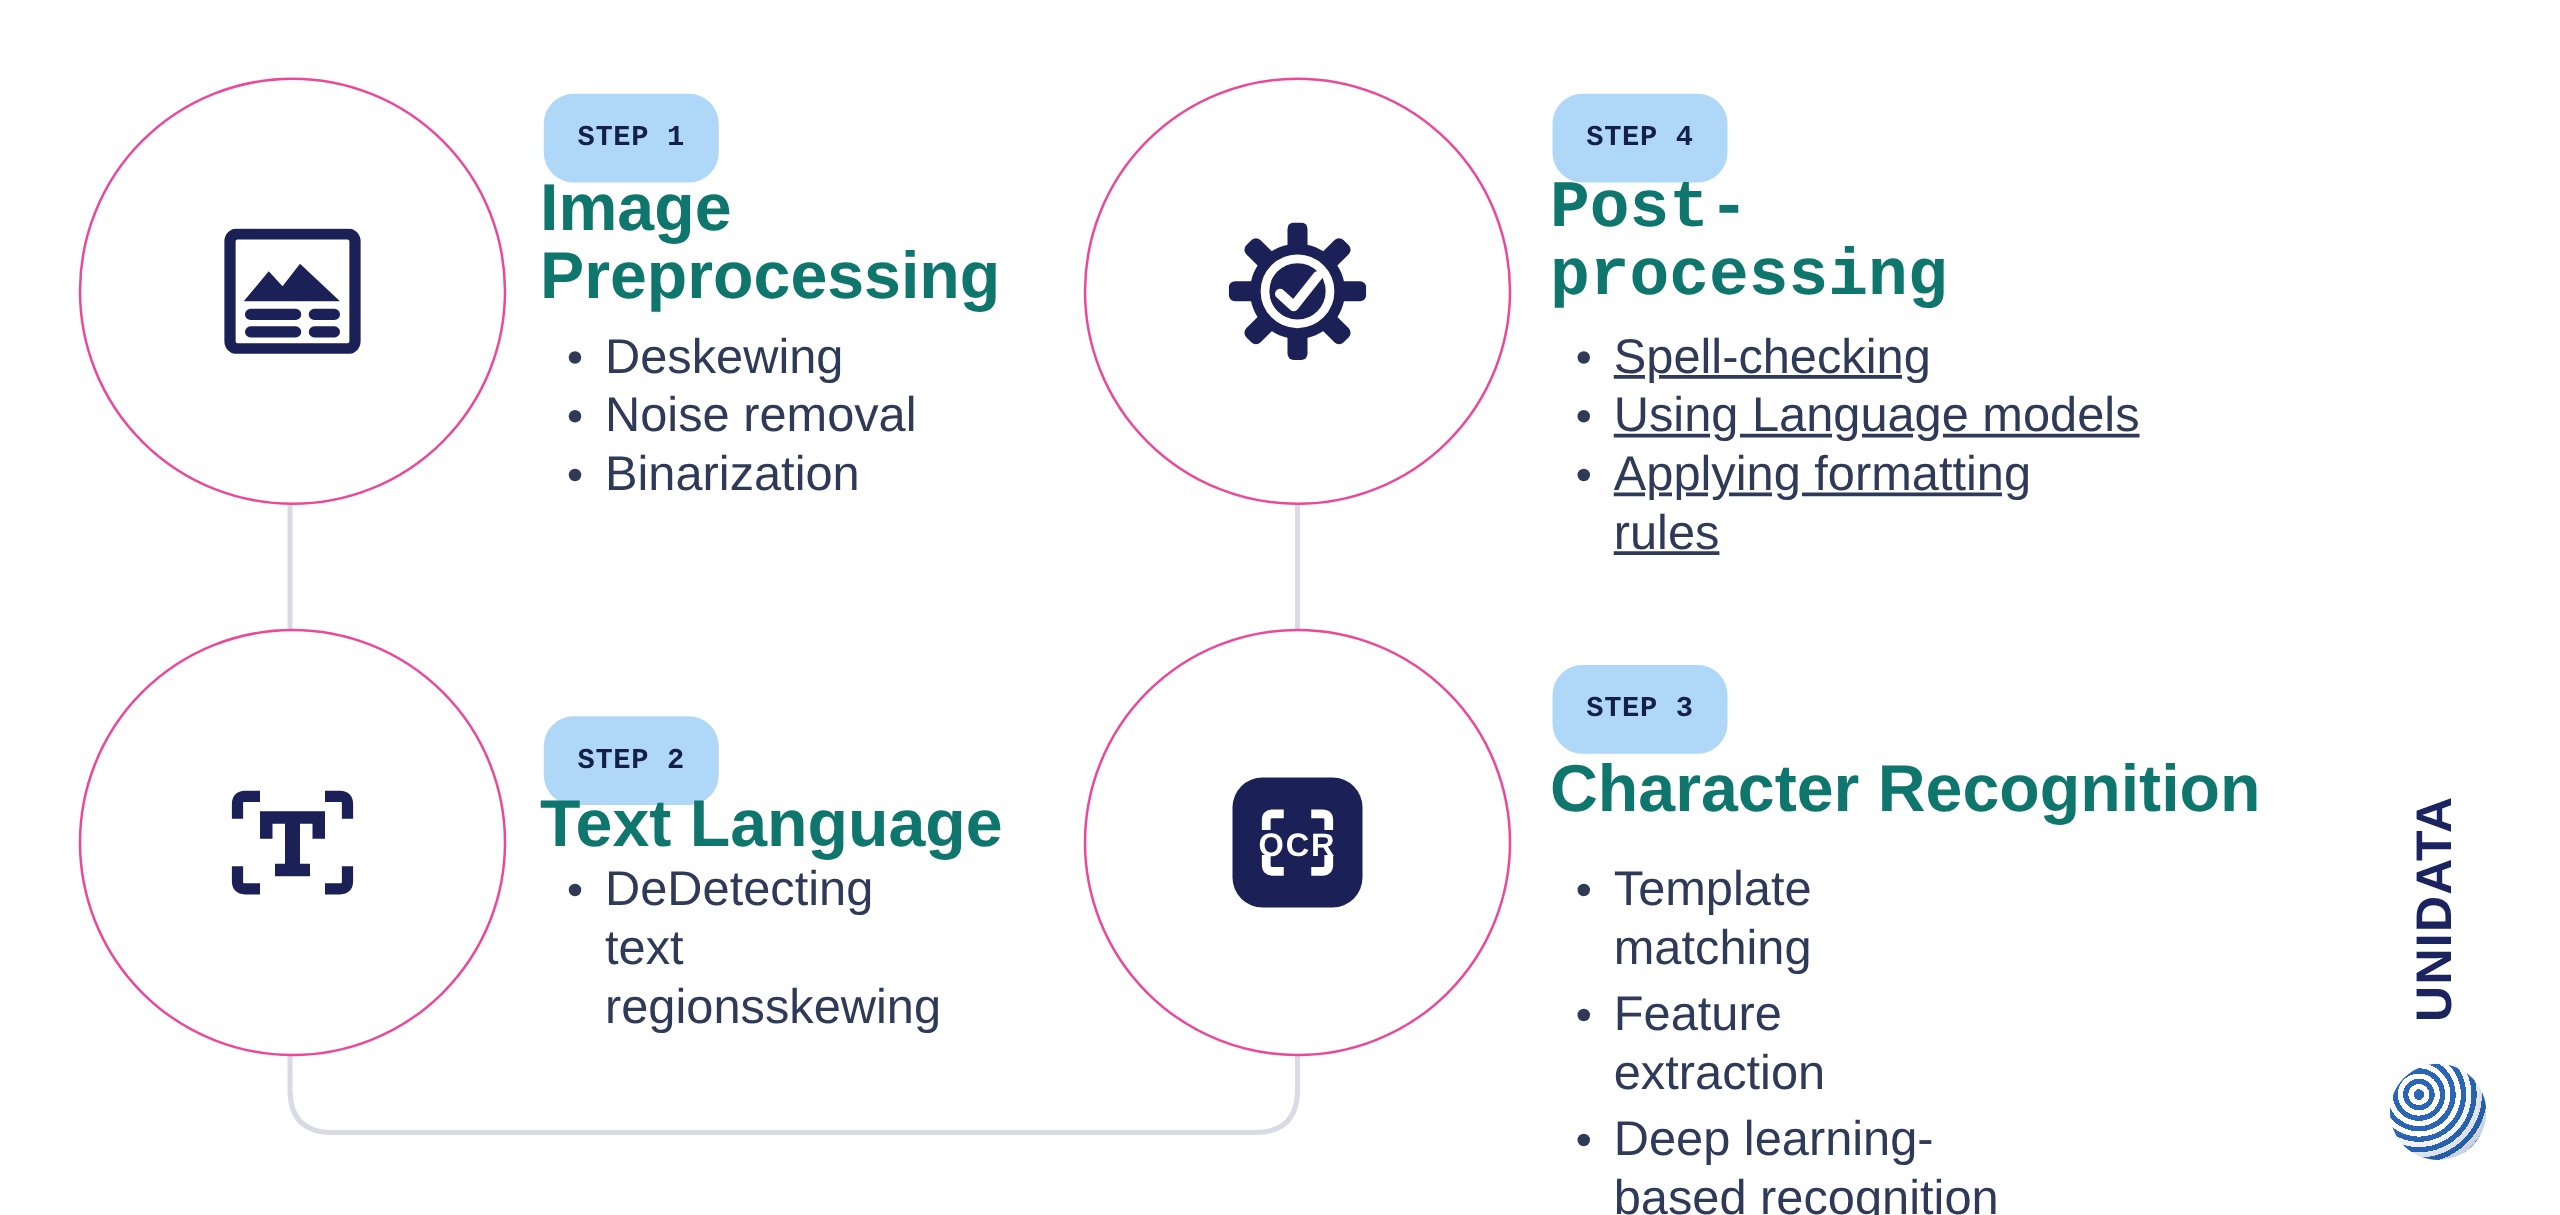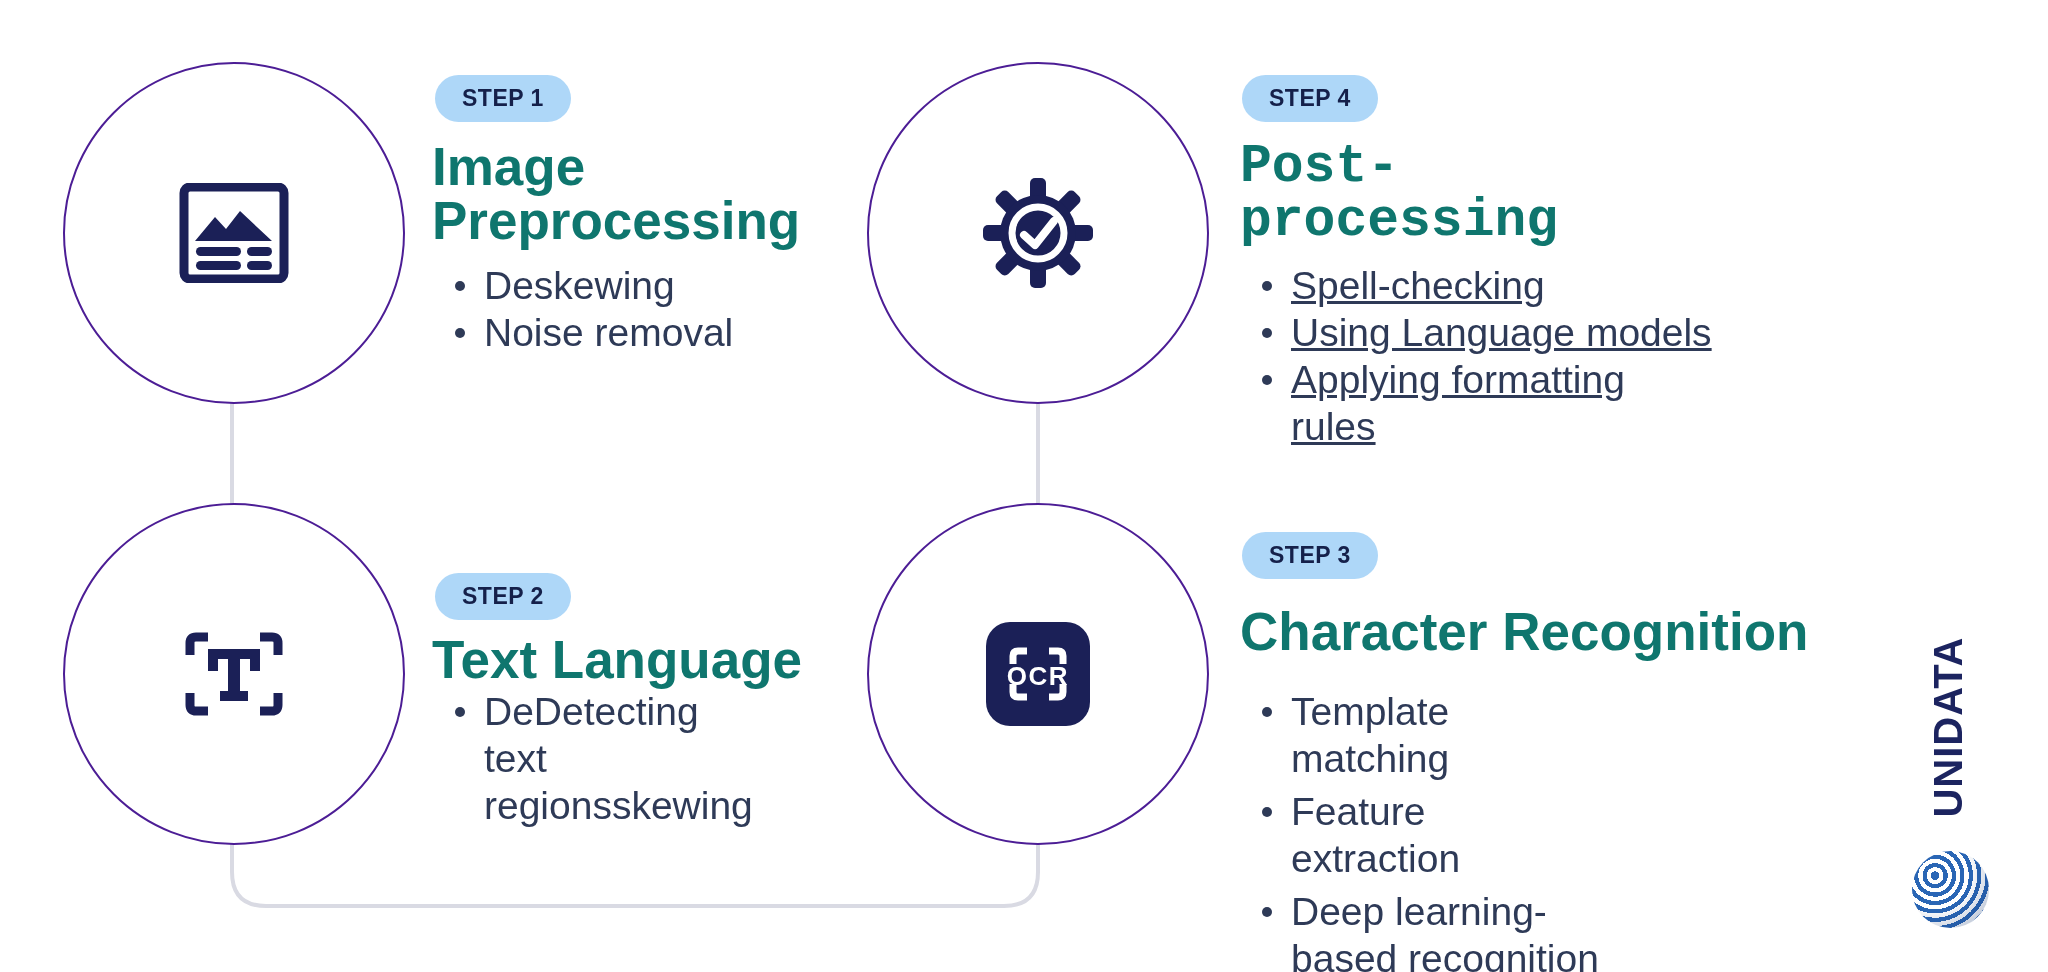--- a/index.html
+++ b/index.html
@@ -3,27 +3,28 @@
 <meta charset="utf-8">
 <style>
   html,body{margin:0;padding:0;background:#ffffff;}
   #canvas{
     position:relative;width:2048px;height:972px;background:#ffffff;overflow:hidden;
     font-family:"Liberation Sans","DejaVu Sans",sans-serif;
   }
   #connectors{position:absolute;left:0;top:0;}
   .circle{
     position:absolute;width:342px;height:342px;border-radius:50%;
-    background:#ffffff;border:2px solid #4c1d95;box-sizing:border-box;
+    background:#ffffff;border:2px solid #ec4899;box-sizing:border-box;
     display:flex;align-items:center;justify-content:center;
   }
   .badge{
-    position:absolute;height:47px;line-height:47px;padding:0 27px;border-radius:24px;
+    position:absolute;height:47px;line-height:47px;padding:12px 27px;border-radius:24px;
     background:#aed7f8;color:#15204a;font-size:23px;font-weight:bold;letter-spacing:.5px;
     white-space:nowrap;
+    font-family:Liberation Mono, monospace;
   }
   .title{
     position:absolute;color:#0f766e;font-size:53px;font-weight:bold;line-height:54px;
     white-space:nowrap;
   }
   ul.bullets{
     position:absolute;list-style:none;margin:0;padding:0;
     color:#2e3a57;font-size:39px;line-height:47px;
   }
   ul.bullets li{position:relative;padding-left:32px;}
@@ -110,20 +111,21 @@
   </div>
 
   <div class="badge" style="left:435px;top:75px;">STEP 1</div>
   <div class="title" style="left:432px;top:140px;">
     <div>Image</div>
     <div>Preprocessing</div>
   </div>
   <ul class="bullets" style="left:452px;top:262px;width:400px;">
     <li>Deskewing</li>
     <li>Noise removal</li>
+    <li>Binarization</li>
   </ul>
 
   <div class="badge" style="left:1242px;top:75px;">STEP 4</div>
   <div class="title" style="left:1240px;top:140px;font-family:Liberation Mono, monospace;">
     <div>Post-</div>
     <div>processing</div>
   </div>
   <ul class="bullets" style="left:1259px;top:262px;width:460px;text-decoration:underline;">
     <li>Spell-checking</li>
     <li>Using Language models</li>

